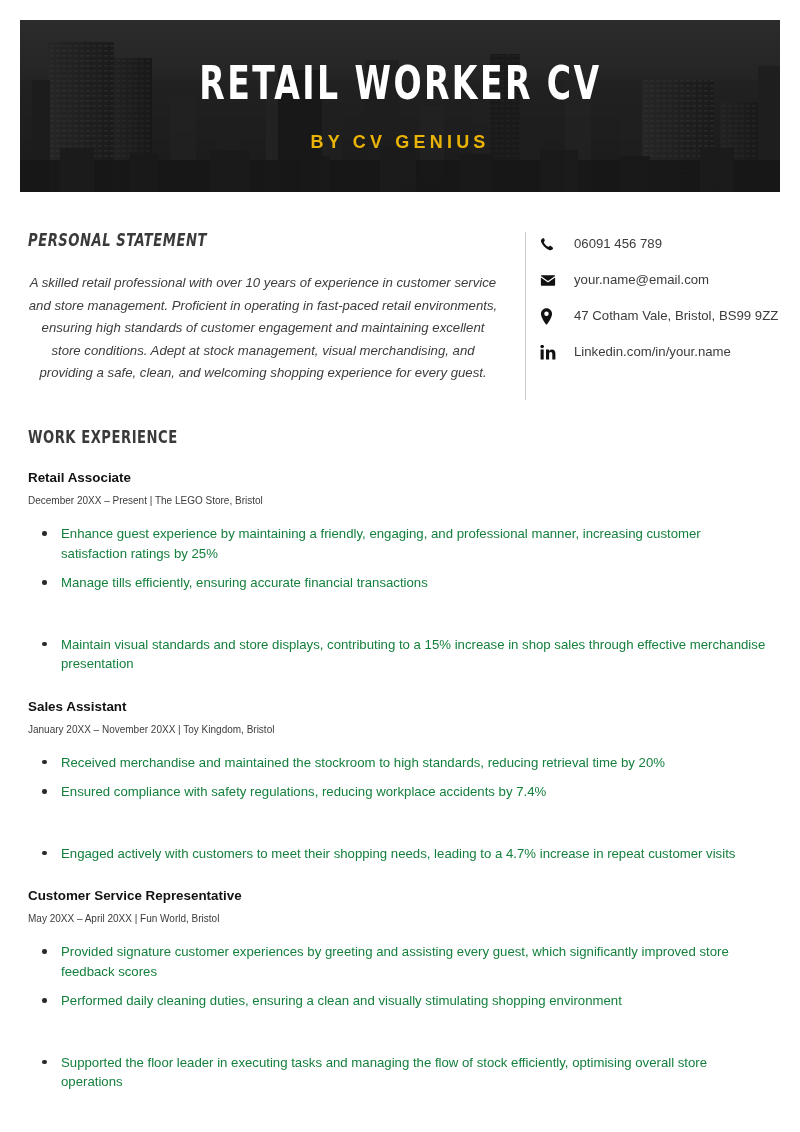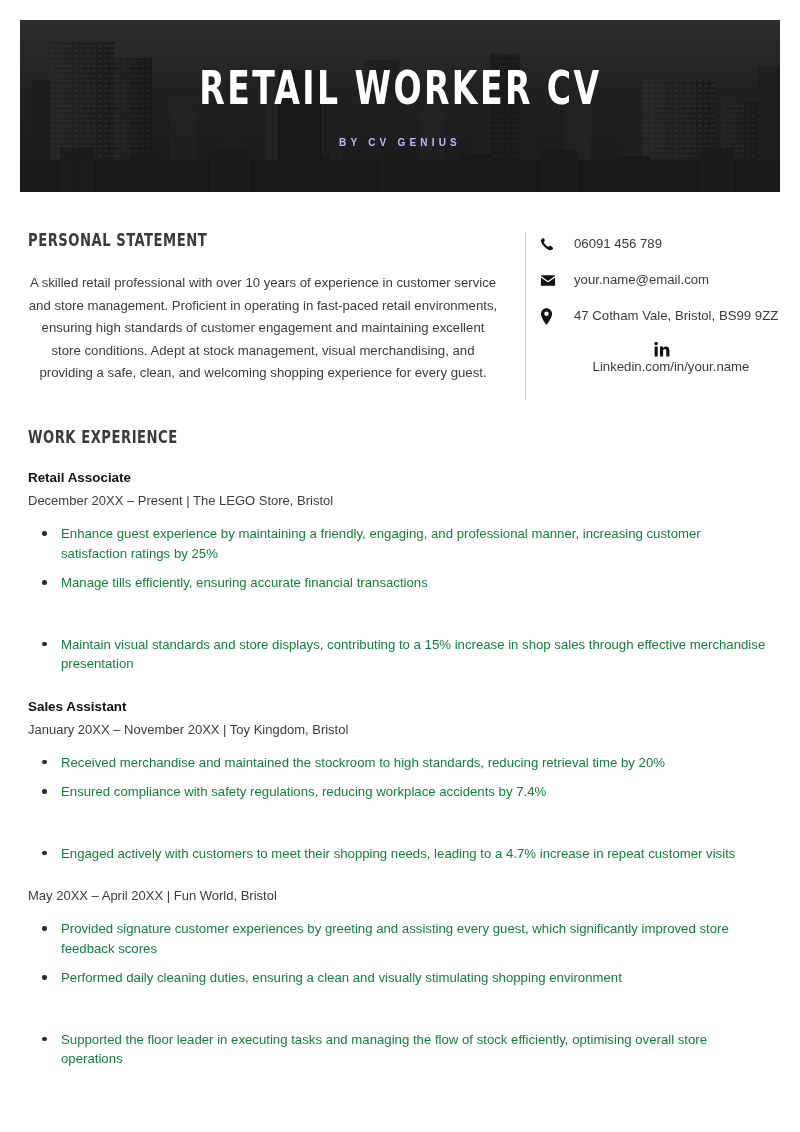--- a/index.html
+++ b/index.html
@@ -66,23 +66,23 @@
     color: #ffffff;
     letter-spacing: 3px;
     transform: scaleX(0.80);
     transform-origin: center center;
     white-space: nowrap;
     margin: 0;
     padding: 0;
   }
   .cv-byline {
     margin-top: 26px;
-    font-size: 10px;
+    font-size: 18px;
     font-weight: bold;
-    color: #c4b5fd;
+    color: #eab308;
     letter-spacing: 4.2px;
     white-space: nowrap;
   }
 
   
   .section-heading {
     font-family: "Liberation Sans Narrow", "DejaVu Sans Condensed", "Liberation Sans", sans-serif;
     font-weight: bold;
     font-size: 17px;
     letter-spacing: 0.6px;
@@ -93,20 +93,21 @@
     white-space: nowrap;
     margin: 0;
   }
 
   
   .summary-block {
     position: absolute;
     left: 28px;
     top: 230px;
     width: 470px;
+    font-style: italic;
   }
   .summary-text {
     margin: 22px 0 0 0;
     font-size: 13.2px;
     line-height: 22.5px;
     color: #3c3c3c;
     text-align: center;
   }
 
   .divider-vertical {
@@ -122,21 +123,21 @@
     position: absolute;
     left: 540px;
     top: 234px;
     width: 250px;
   }
   .contact-row {
     display: flex;
     align-items: center;
     margin-bottom: 16px;
   }
-  .contact-row:last-child { margin-bottom: 0; flex-direction: column; }
+  .contact-row:last-child { margin-bottom: 0; }
   .contact-icon {
     width: 22px;
     min-width: 22px;
     display: flex;
     align-items: center;
     justify-content: flex-start;
     color: #111111;
   }
   .contact-icon svg { display: block; }
   .contact-value {
@@ -158,21 +159,21 @@
   }
   .job:first-of-type { margin-top: 22px; }
   .job-title {
     font-size: 13.4px;
     font-weight: bold;
     color: #121212;
     margin: 0 0 6px 0;
     line-height: 17px;
   }
   .job-meta {
-    font-size: 13px;
+    font-size: 10px;
     color: #3c3c3c;
     margin: 0;
     line-height: 18px;
   }
   .job-bullets {
     list-style: none;
     margin: 14px 0 0 0;
     padding: 0;
   }
   .job-bullets li {
@@ -344,20 +345,21 @@
       <div class="job-title">Sales Assistant</div>
       <div class="job-meta">January 20XX – November 20XX | Toy Kingdom, Bristol</div>
       <ul class="job-bullets">
         <li>Received merchandise and maintained the stockroom to high standards, reducing retrieval time by 20%</li>
         <li>Ensured compliance with safety regulations, reducing workplace accidents by 7.4%</li>
         <li>Engaged actively with customers to meet their shopping needs, leading to a 4.7% increase in repeat customer visits</li>
       </ul>
     </div>
 
     <div class="job">
+      <div class="job-title">Customer Service Representative</div>
       <div class="job-meta">May 20XX – April 20XX | Fun World, Bristol</div>
       <ul class="job-bullets">
         <li>Provided signature customer experiences by greeting and assisting every guest, which significantly improved store feedback scores</li>
         <li>Performed daily cleaning duties, ensuring a clean and visually stimulating shopping environment</li>
         <li>Supported the floor leader in executing tasks and managing the flow of stock efficiently, optimising overall store operations</li>
       </ul>
     </div>
 
   </div>
 

